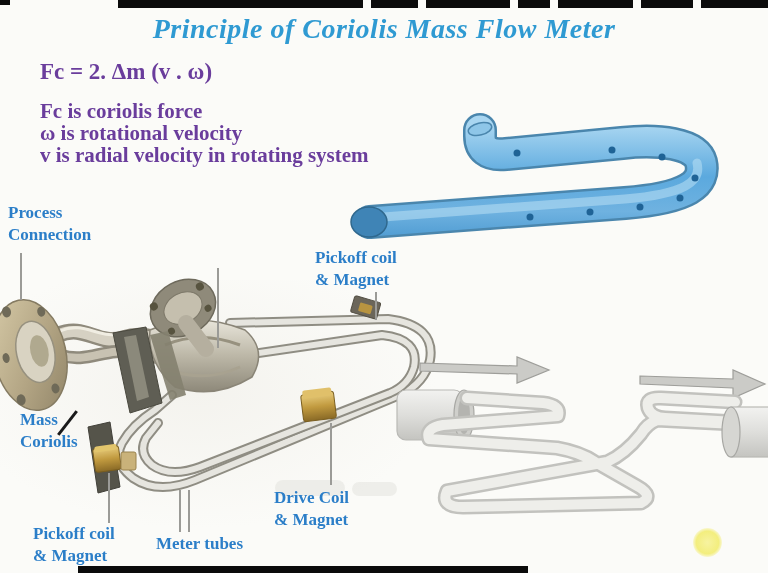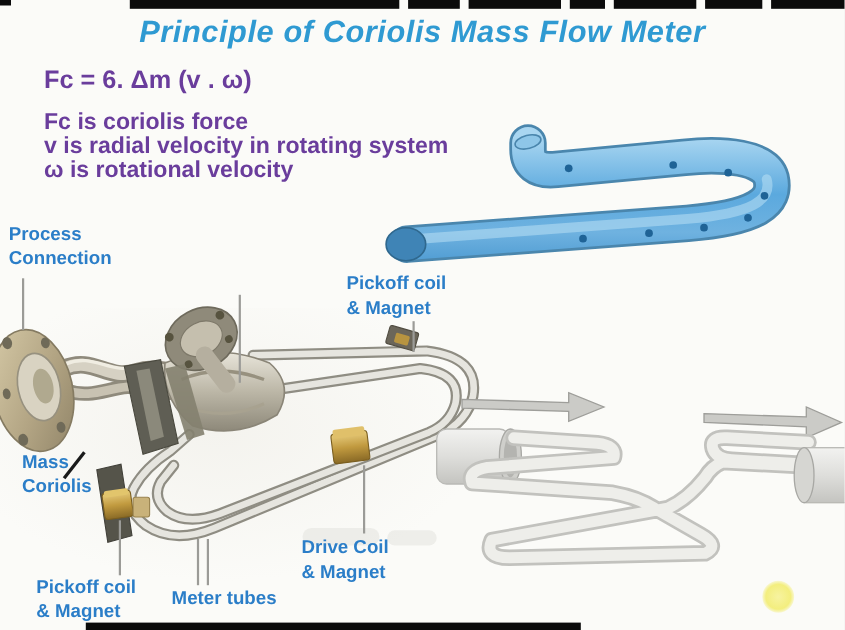--- a/index.html
+++ b/index.html
@@ -1,17 +1,17 @@
 <!DOCTYPE html>
 <html style="--title-blue: #2f9ad2; --label-blue: #2b7ec8; --formula-purple: #6a3d9c; --tube-blue: #58a8dd; --brass-gold: #c19a3f; --marker-yellow: #f3ee7e; --bar-black: #0b0b0b;"><head>
 <meta charset="utf-8">
 <style>
   html,body{margin:0;padding:0;background:#e9e9e9;}
   #page{position:relative;width:768px;height:573px;background:#fbfbf8;overflow:hidden;
-        font-family:Liberation Sans, sans-serif;}
+        font-family:Liberation Serif, serif;}
   .abs{position:absolute;}
   
   #title{left:0;right:0;top:13px;text-align:center;font-size:28px;font-weight:bold;
          font-style:italic;color:var(--title-blue);letter-spacing:0.5px;}
   #formula{left:40px;top:59px;font-size:23px;font-weight:bold;color:var(--formula-purple);}
   #definitions{left:40px;top:100px;font-size:21px;font-weight:bold;color:var(--formula-purple);line-height:22px;}
   .diagram-label{font-size:17px;font-weight:bold;color:var(--label-blue);line-height:22px;}
   #lbl-process{left:8px;top:202px;}
   #lbl-pickoff-top{left:315px;top:247px;}
   #lbl-flow-splitter{left:20px;top:409px;}
@@ -42,26 +42,26 @@
     <div class="barseg" style="left:371px;width:47px"></div>
     <div class="barseg" style="left:426px;width:84px"></div>
     <div class="barseg" style="left:518px;width:32px"></div>
     <div class="barseg" style="left:558px;width:75px"></div>
     <div class="barseg" style="left:641px;width:52px"></div>
     <div class="barseg" style="left:701px;width:67px"></div>
   </div>
 
   <div id="title" class="abs">Principle of Coriolis Mass Flow Meter</div>
 
-  <div id="formula" class="abs">Fc = 6. Δm (v . ω)</div>
+  <div id="formula" class="abs">Fc = 2. Δm (v . ω)</div>
 
   <div id="definitions" class="abs">
     <div>Fc is coriolis force</div>
+    <div>ω is rotational velocity</div>
     <div>v is radial velocity in rotating system</div>
-    <div>ω is rotational velocity</div>
   </div>
 
   <div id="photo-tint" class="abs"></div>
 
   <svg class="abs" style="left:340px;top:100px" width="428" height="145" viewBox="0 0 428 145">
     <defs>
       <linearGradient id="blueGrad" x1="0" y1="25" x2="0" y2="140" gradientUnits="userSpaceOnUse">
         <stop offset="0" stop-color="#a9d6f1"></stop>
         <stop offset="0.45" stop-color="#5ba9de"></stop>
         <stop offset="0.75" stop-color="#6fb2e0"></stop>

